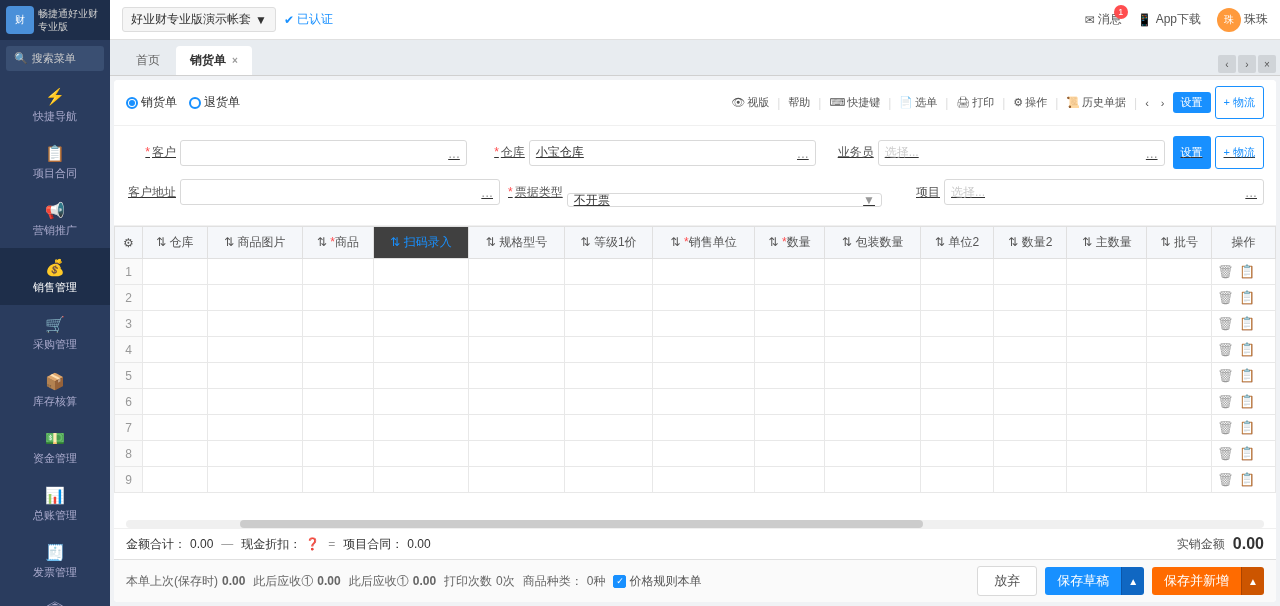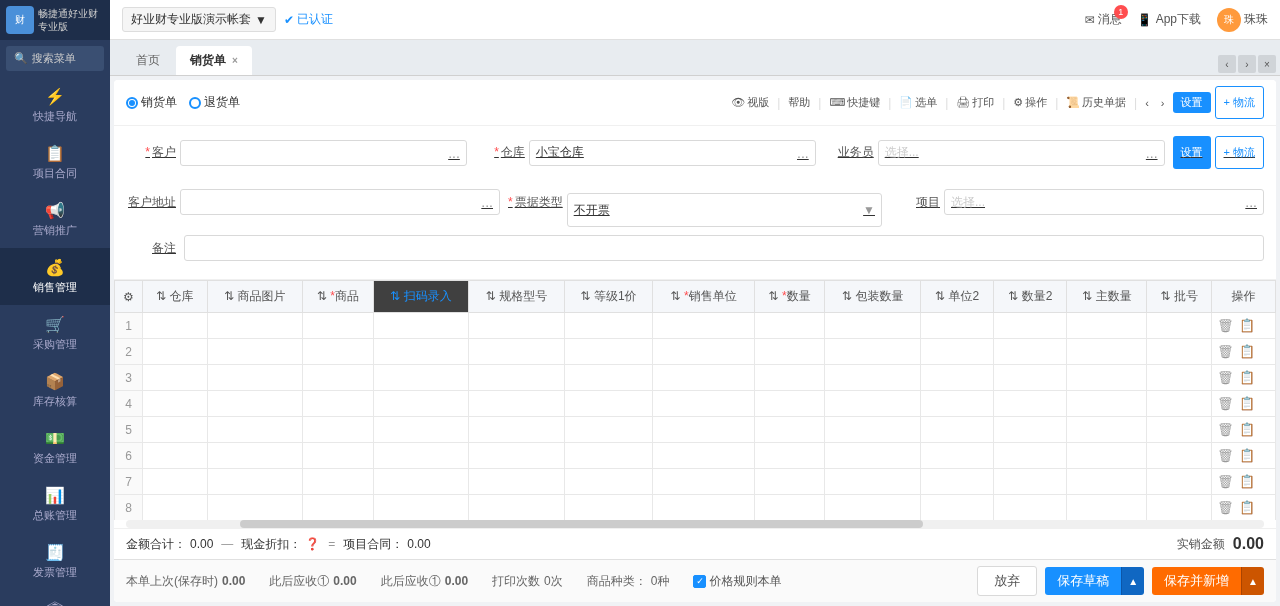--- a/index.html
+++ b/index.html
@@ -54,21 +54,21 @@
 
     
     .form-fields { padding: 10px 12px; border-bottom: 1px solid #f0f0f0; flex-shrink: 0; text-decoration: underline; }
     .form-row { display: flex; align-items: center; gap: 8px; margin-bottom: 8px; }
     .form-group { display: flex; align-items: center; gap: 4px; flex: 1; }
     .form-label { font-size: 12px; color: #555; white-space: nowrap; min-width: 50px; text-align: right; }
     .form-label.required::before { content: '*'; color: #ff4d4f; margin-right: 2px; }
     .form-input { flex: 1; height: 26px; border: 1px solid #d9d9d9; border-radius: 3px; padding: 0 6px; font-size: 12px; display: flex; align-items: center; color: #333; background: #fff; cursor: text; }
     .form-input.with-btn { display: flex; align-items: center; }
     .input-dots { color: #999; font-size: 14px; cursor: pointer; margin-left: auto; }
-    .form-select { flex: 1; height: 34px; border: 1px solid #d9d9d9; border-radius: 3px; padding: 0 6px; font-size: 12px; background: #fff; display: flex; align-items: center; justify-content: space-between; cursor: pointer; margin-top: 16px; }
+    .form-select { flex: 1; height: 14px; border: 1px solid #d9d9d9; border-radius: 3px; padding: 0 6px; font-size: 12px; background: #fff; display: flex; align-items: center; justify-content: space-between; cursor: pointer; margin-top: 16px; }
     .form-select-arrow { color: #999; }
     .form-textarea { flex: 1; height: 26px; border: 1px solid #d9d9d9; border-radius: 3px; padding: 0 6px; font-size: 12px; display: flex; align-items: center; color: #999; }
 
     
     .detail-tabs { padding: 0 12px; border-bottom: 1px solid #e0e0e0; flex-shrink: 0; display: flex; align-items: center; }
     .detail-tab { padding: 6px 12px; font-size: 13px; cursor: pointer; color: #666; }
     .detail-tab.active { color: #1890ff; border-bottom: 2px solid #1890ff; font-weight: 500; }
 
     
     .table-wrap { flex: 1; overflow: hidden; display: flex; flex-direction: column; }
@@ -91,21 +91,21 @@
     .form-summary { padding: 6px 12px; border-top: 1px solid #f0f0f0; display: flex; align-items: center; gap: 8px; font-size: 12px; flex-shrink: 0; background: #fff; }
     .summary-item { display: flex; align-items: center; gap: 4px; }
     .summary-dash { color: #999; }
     .summary-eq { color: #999; }
     .help-icon { color: #aaa; cursor: pointer; }
     .realized-amount { margin-left: auto; display: flex; align-items: center; gap: 8px; }
     .realized-label { color: #555; }
     .realized-value { font-size: 16px; font-weight: bold; color: #333; }
 
     
-    .bottom-bar { padding: 6px 12px; border-top: 1px solid #e0e0e0; background: #fafafa; display: flex; align-items: center; gap: 24px; font-size: 12px; flex-shrink: 0; }
+    .bottom-bar { padding: 6px 12px; border-top: 1px solid #e0e0e0; background: #fafafa; display: flex; align-items: center; gap: 8px; font-size: 12px; flex-shrink: 0; }
     .bottom-info { display: flex; align-items: center; gap: 4px; color: #666; }
     .bottom-actions { margin-left: auto; display: flex; align-items: center; gap: 8px; }
     .btn-abandon { background: #fff; border: 1px solid #d9d9d9; color: #555; border-radius: 3px; padding: 5px 16px; font-size: 13px; cursor: pointer; }
     .btn-save-draft { background: #1890ff; color: #fff; border: none; border-radius: 3px 0 0 3px; padding: 5px 12px; font-size: 13px; cursor: pointer; }
     .btn-save-draft-arrow { background: #1067c2; color: #fff; border: none; border-radius: 0 3px 3px 0; padding: 5px 6px; font-size: 10px; cursor: pointer; border-left: 1px solid #0c56a8; }
     .btn-save-new { background: #ff6b00; color: #fff; border: none; border-radius: 3px 0 0 3px; padding: 5px 12px; font-size: 13px; cursor: pointer; }
     .btn-save-new-arrow { background: #cc5500; color: #fff; border: none; border-radius: 0 3px 3px 0; padding: 5px 6px; font-size: 10px; cursor: pointer; border-left: 1px solid #aa4400; }
     .checkbox-item { display: flex; align-items: center; gap: 3px; color: #555; cursor: pointer; }
     .checkbox-box { width: 13px; height: 13px; border: 1px solid #1890ff; border-radius: 2px; background: #1890ff; display: flex; align-items: center; justify-content: center; color: #fff; font-size: 9px; }
 
@@ -310,24 +310,20 @@
           </div>
         </div>
         <div class="form-group">
           <span class="form-label">项目</span>
           <div class="form-input with-btn">
             <span style="color:#ccc; flex:1">选择...</span>
             <span class="input-dots">...</span>
           </div>
         </div>
       </div>
-      <div class="form-row">
-        <span class="form-label">备注</span>
-        <div class="form-textarea" style="width: 320px;"></div>
-      </div>
     </div>
 
 
     <div class="table-wrap">
       <div class="scrollable-table">
         <table class="data-table">
           <thead>
             <tr>
               <th class="col-setting">⚙</th>
               <th>

